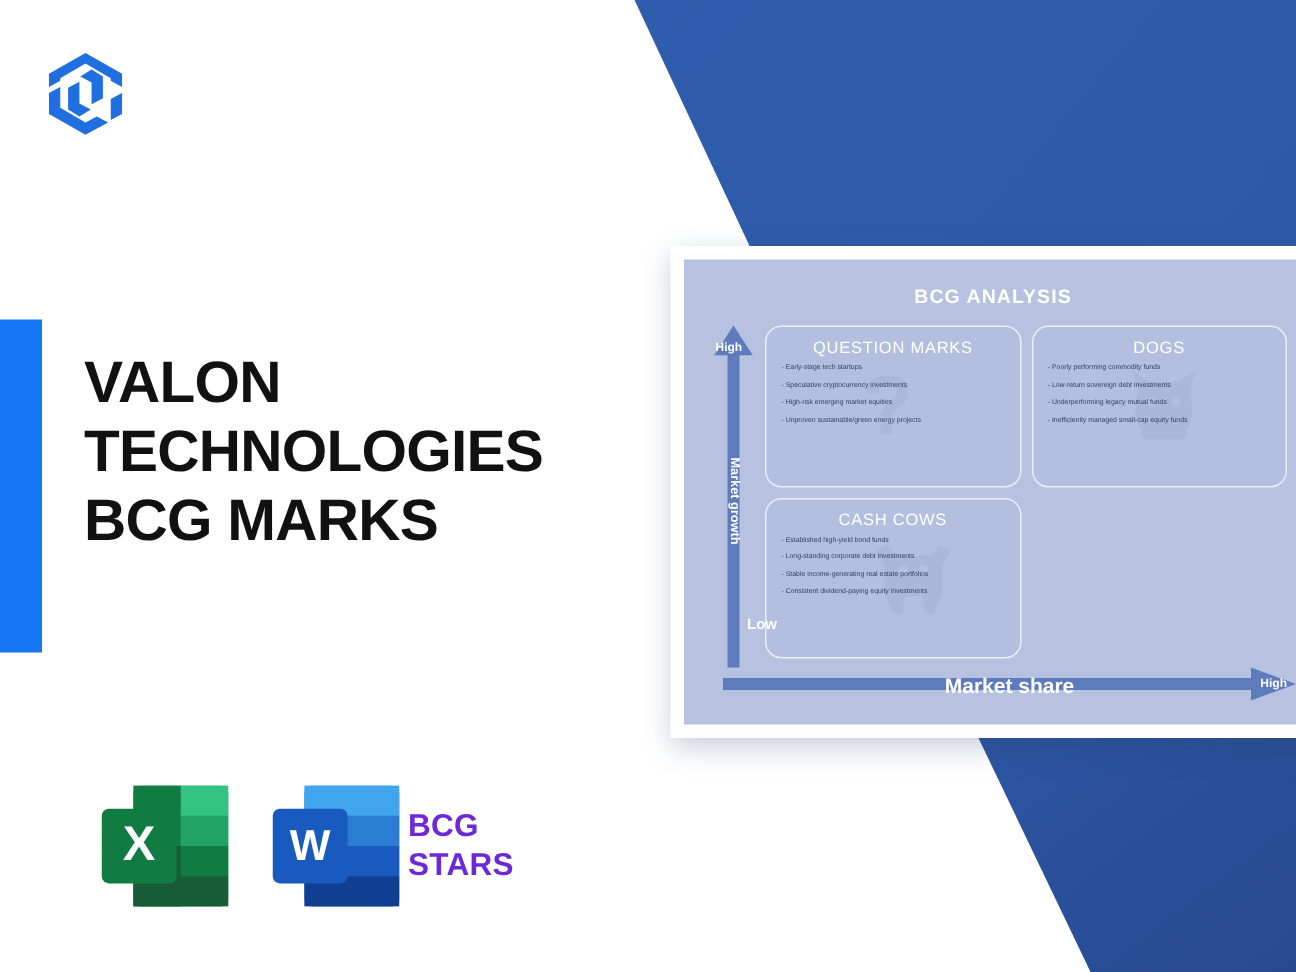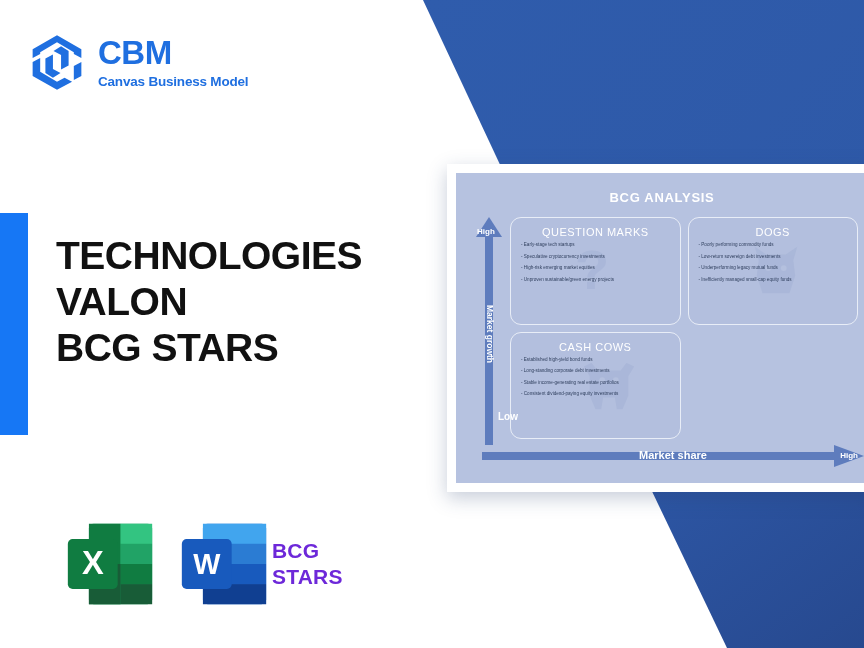--- a/index.html
+++ b/index.html
@@ -212,21 +212,21 @@
   .axis-h-arrow {
     position: absolute;
     right: 0; top: 0;
     width: 30px; height: 22px;
   }
   .label-market-share {
     position: absolute;
     left: 50%;
     top: 4px;
     transform: translateX(-50%);
-    font-size: 11px;
+    font-size: 14px;
     font-weight: bold;
     color: #ffffff;
     z-index: 3;
     white-space: nowrap;
   }
   .label-high-h {
     position: absolute;
     right: 6px;
     top: 6px;
     font-size: 8px;
@@ -317,30 +317,26 @@
   <div class="logo-block">
     <svg class="logo-mark" viewBox="0 0 100 100">
       <g fill="#1f6fe0">
         <path d="M50 4 L92 28 L92 43 L79 36 L79 33 L50 16 L21 33 L21 36 L8 43 L8 28 Z"></path>
         <path d="M8 50 L21 43 L21 67 L50 84 L63 77 L76 84 L50 98 L8 74 Z"></path>
         <path d="M30 44 L43 37 L43 62 L56 69 L43 77 L30 69 Z"></path>
         <path d="M57 23 L70 31 L70 56 L57 63 L57 38 L44 31 Z"></path>
         <path d="M92 50 L92 74 L79 81 L79 57 Z"></path>
       </g>
     </svg>
-    <div class="logo-text">
-      <div class="logo-title">CBM</div>
-      <div class="logo-sub">Canvas Business Model</div>
-    </div>
   </div>
 
   <div class="headline">
+    <div>VALON</div>
     <div>TECHNOLOGIES</div>
-    <div>VALON</div>
-    <div>BCG STARS</div>
+    <div>BCG MARKS</div>
   </div>
 
   <div class="filebar">
     <svg class="file-icon" viewBox="0 0 100 96">
       <rect x="28" y="6" width="66" height="84" rx="5" fill="#21a366"></rect>
       <rect x="28" y="6" width="33" height="84" fill="#107c41"></rect>
       <rect x="61" y="6" width="33" height="21" fill="#33c481"></rect>
       <rect x="61" y="27" width="33" height="21" fill="#21a366"></rect>
       <rect x="61" y="48" width="33" height="21" fill="#107c41"></rect>
       <rect x="61" y="69" width="33" height="21" fill="#185c37"></rect>

